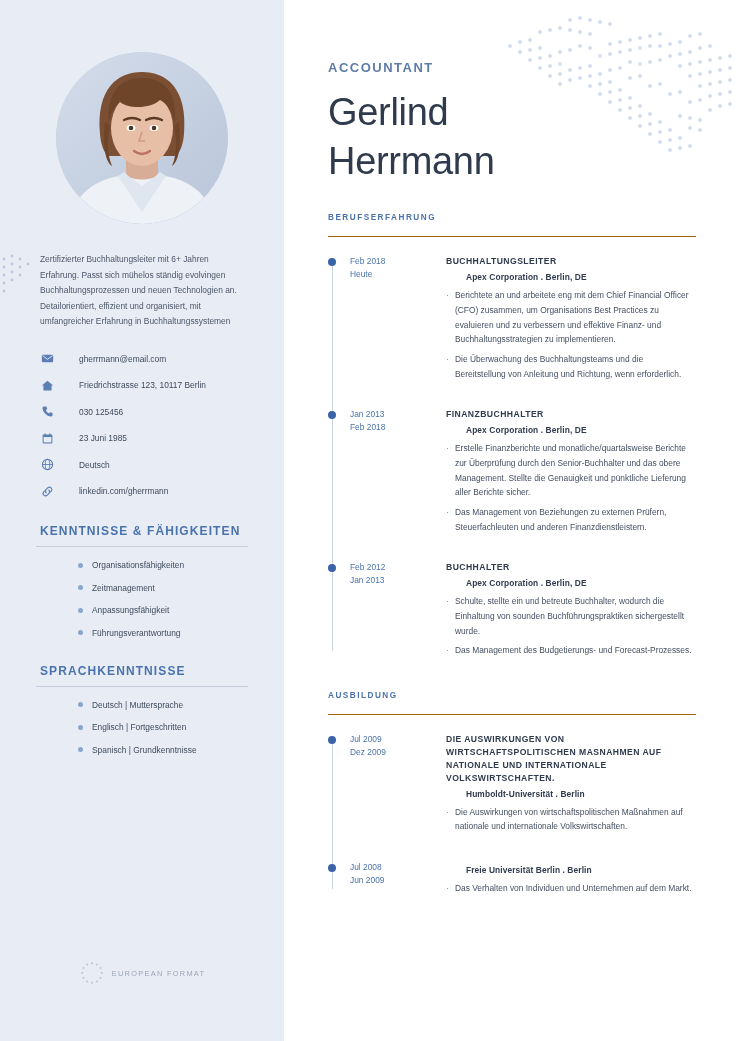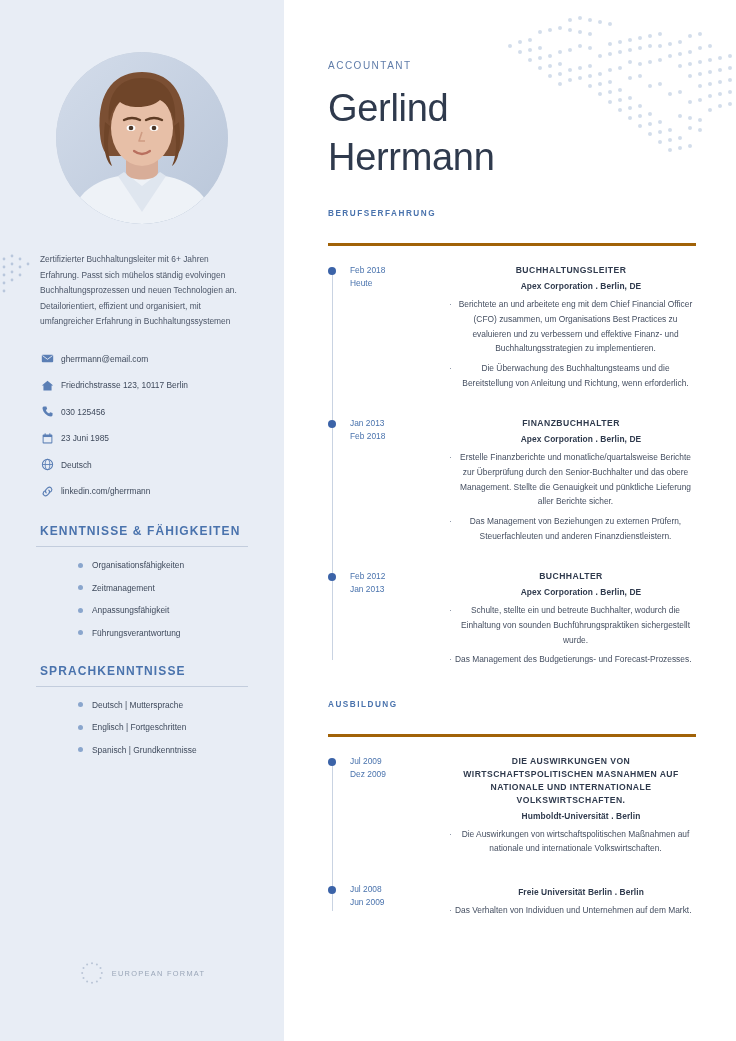--- a/index.html
+++ b/index.html
@@ -59,21 +59,21 @@
     padding-left: 4px;
   }
 
   .contact {
     margin-top: 22px;
     padding-left: 4px;
   }
   .contact-row {
     display: flex;
     align-items: center;
-    gap: 7px;
+    gap: 25px;
     margin-bottom: 12.5px;
   }
   .contact-ico {
     width: 14px; height: 14px;
     flex: 0 0 14px;
     display: flex; align-items: center; justify-content: center;
     color: #5b7fb5;
   }
   .contact-txt {
     font-size: 8.4px;
@@ -135,41 +135,41 @@
     position: absolute;
     right: 0px;
     top: 6px;
     width: 240px;
     height: 190px;
     opacity: .85;
     pointer-events: none;
   }
   .role {
     margin-top: 60px;
-    font-size: 10px;
-    font-weight: normal;
+    font-size: 13px;
+    font-weight: bold;
     letter-spacing: 1.5px;
     color: #5f7ca9;
   }
   .name {
     margin-top: 13px;
     font-size: 38px;
     line-height: 1.28;
     font-weight: normal;
     color: #2f3a4d;
     letter-spacing: -0.3px;
     position: relative;
   }
   .sec-h {
     font-size: 8.2px;
     font-weight: bold;
     letter-spacing: 1.5px;
     color: #4a73ad;
-    padding-bottom: 25px;
-    border-bottom: 3px solid #a16207;
+    padding-bottom: 14px;
+    border-bottom: 1px solid #a16207;
     margin-top: 28px;
   }
 
   .timeline { position: relative; margin-top: 18px; }
   .tl-line {
     position: absolute;
     left: 3.5px;
     top: 6px;
     bottom: 12px;
     width: 1px;
@@ -188,21 +188,21 @@
     width: 8px; height: 8px;
     border-radius: 50%;
     background: #3b63a8;
   }
   .dates {
     flex: 0 0 96px;
     font-size: 8.4px;
     color: #4a73ad;
     line-height: 1.55;
   }
-  .edetails { flex: 1; text-align: center; }
+  .edetails { flex: 1; }
   .etitle {
     font-size: 8.6px;
     font-weight: bold;
     letter-spacing: .45px;
     color: #2f3a4d;
     text-transform: uppercase;
     line-height: 1.5;
   }
   .ecompany {
     font-size: 8.4px;

